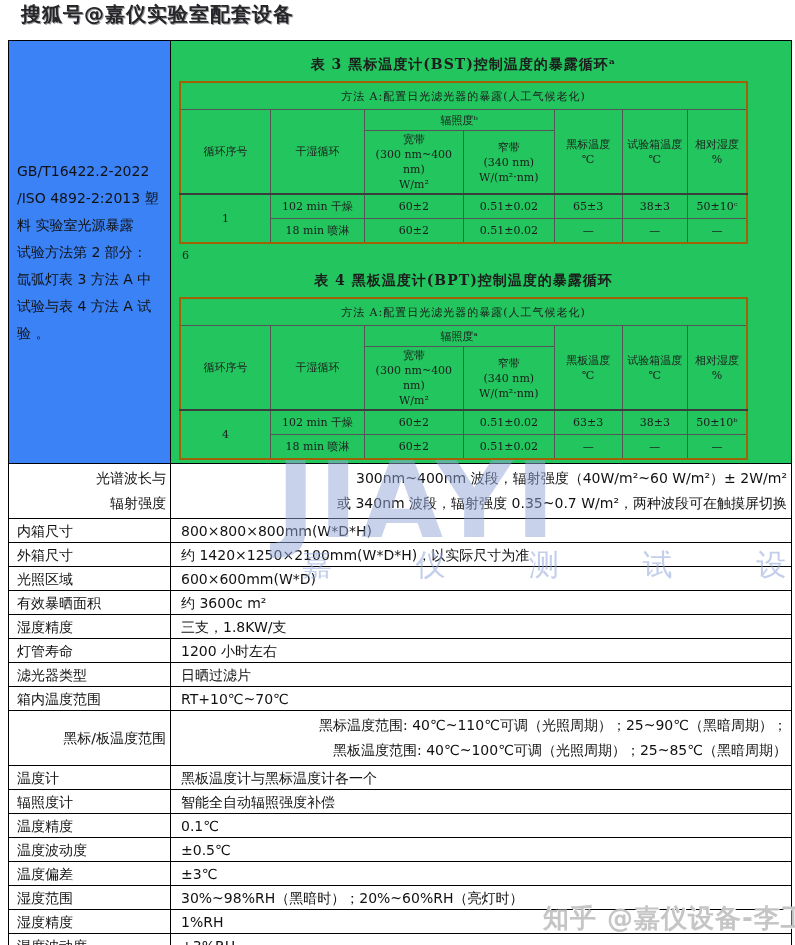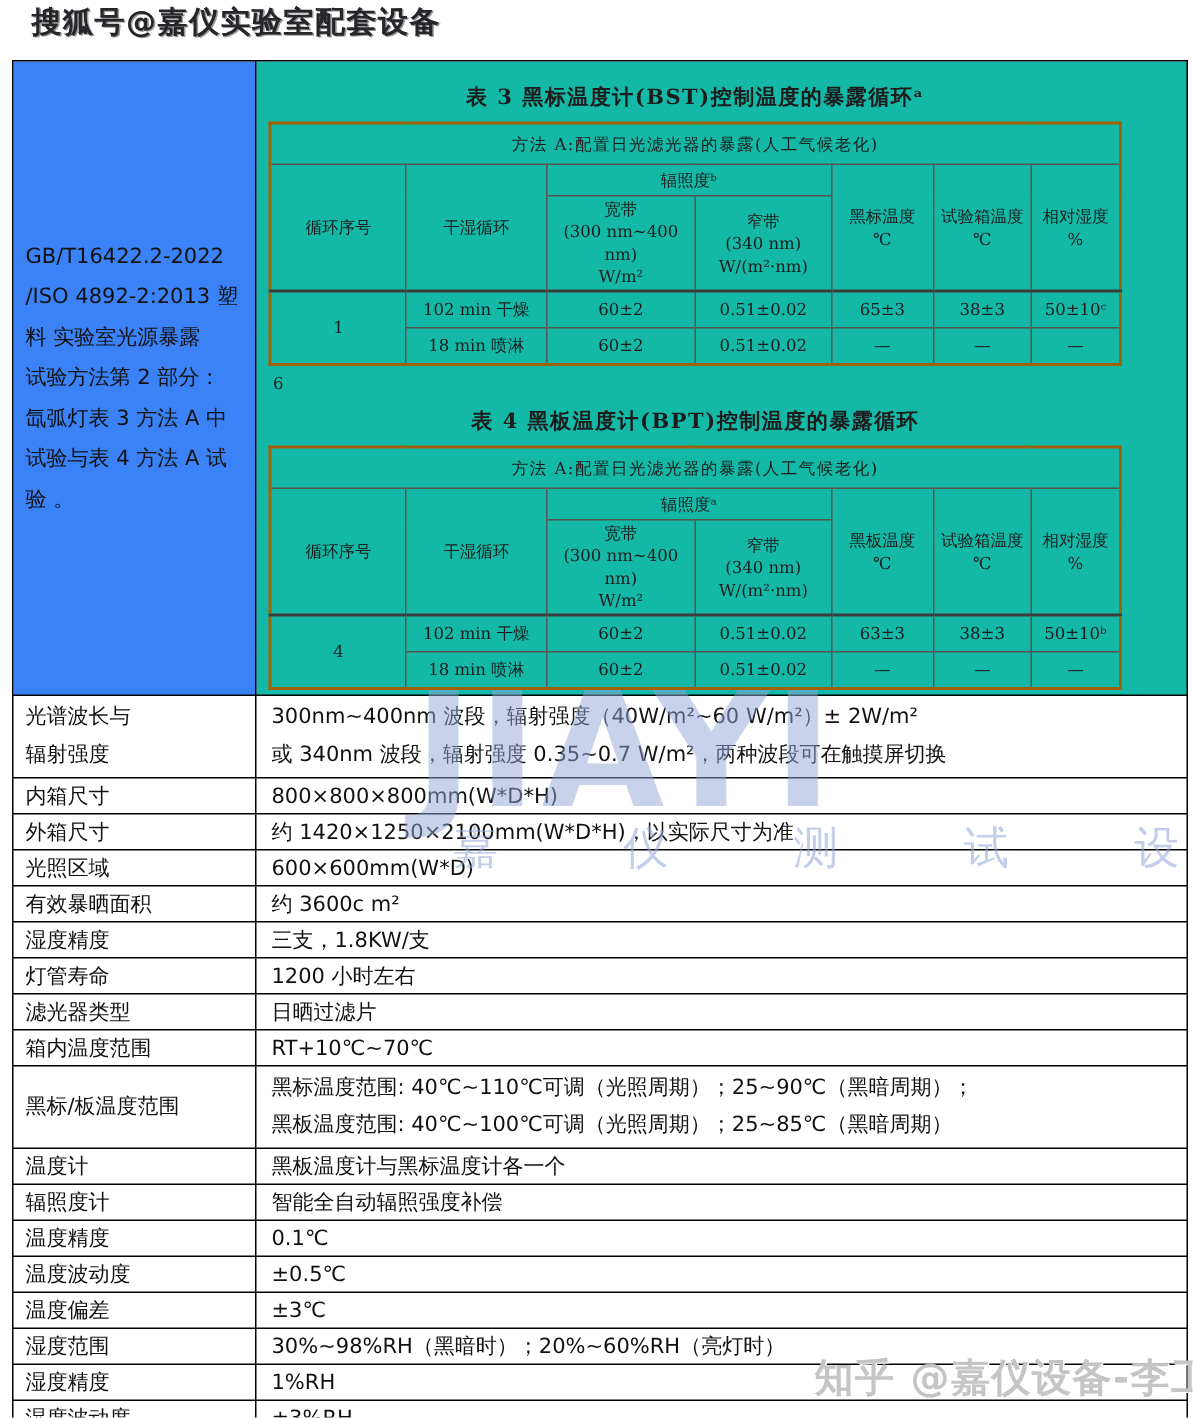--- a/index.html
+++ b/index.html
@@ -19,25 +19,25 @@
     color:#26262a;text-shadow:1px 1px 0 #9a9a9a;z-index:6;white-space:nowrap;
   }
 
   
   table.main{position:absolute;top:40px;left:8px;width:784px;border-collapse:collapse;table-layout:fixed;background:#fff;}
   table.main td{border:1px solid #000;vertical-align:middle;}
   .note-cell{
     vertical-align:middle;padding:4px 4px 4px 8px;font-size:14px;line-height:27px;
     white-space:pre-line;background:#3b82f6;
   }
-  .scan-cell{background:#14b8a6;vertical-align:top;padding:2px 0 0 8px;height:420px;}
+  .scan-cell{background:#22c55e;vertical-align:top;padding:2px 0 0 8px;height:420px;}
 
   .main td.label{font-size:14px;padding:1px 4px 1px 8px;line-height:20px;height:21px;white-space:pre-line;}
   .main td.value{font-size:14px;padding:1px 4px 1px 10px;line-height:20px;white-space:pre-line;}
-  tr.tall td.label, tr.tall td.value{line-height:25px;padding-top:2px;padding-bottom:2px;height:auto;}
+  tr.tall td.label, tr.tall td.value{line-height:25px;padding-top:2px;padding-bottom:2px;height:auto;text-align:right;}
 
   
   .scan-title{
     width:569px;text-align:center;font-family:"DejaVu Serif","Liberation Serif",serif;
     font-weight:bold;font-size:14px;margin:10px 0 7px 0;color:#1c1c1c;letter-spacing:1px;
   }
   .scan-title.t4{}
   table.scan{
     width:569px;border-collapse:collapse;border:2px solid #a16207;
     font-family:"DejaVu Serif","Liberation Serif",serif;font-size:11px;color:#1c1c1c;table-layout:fixed;

